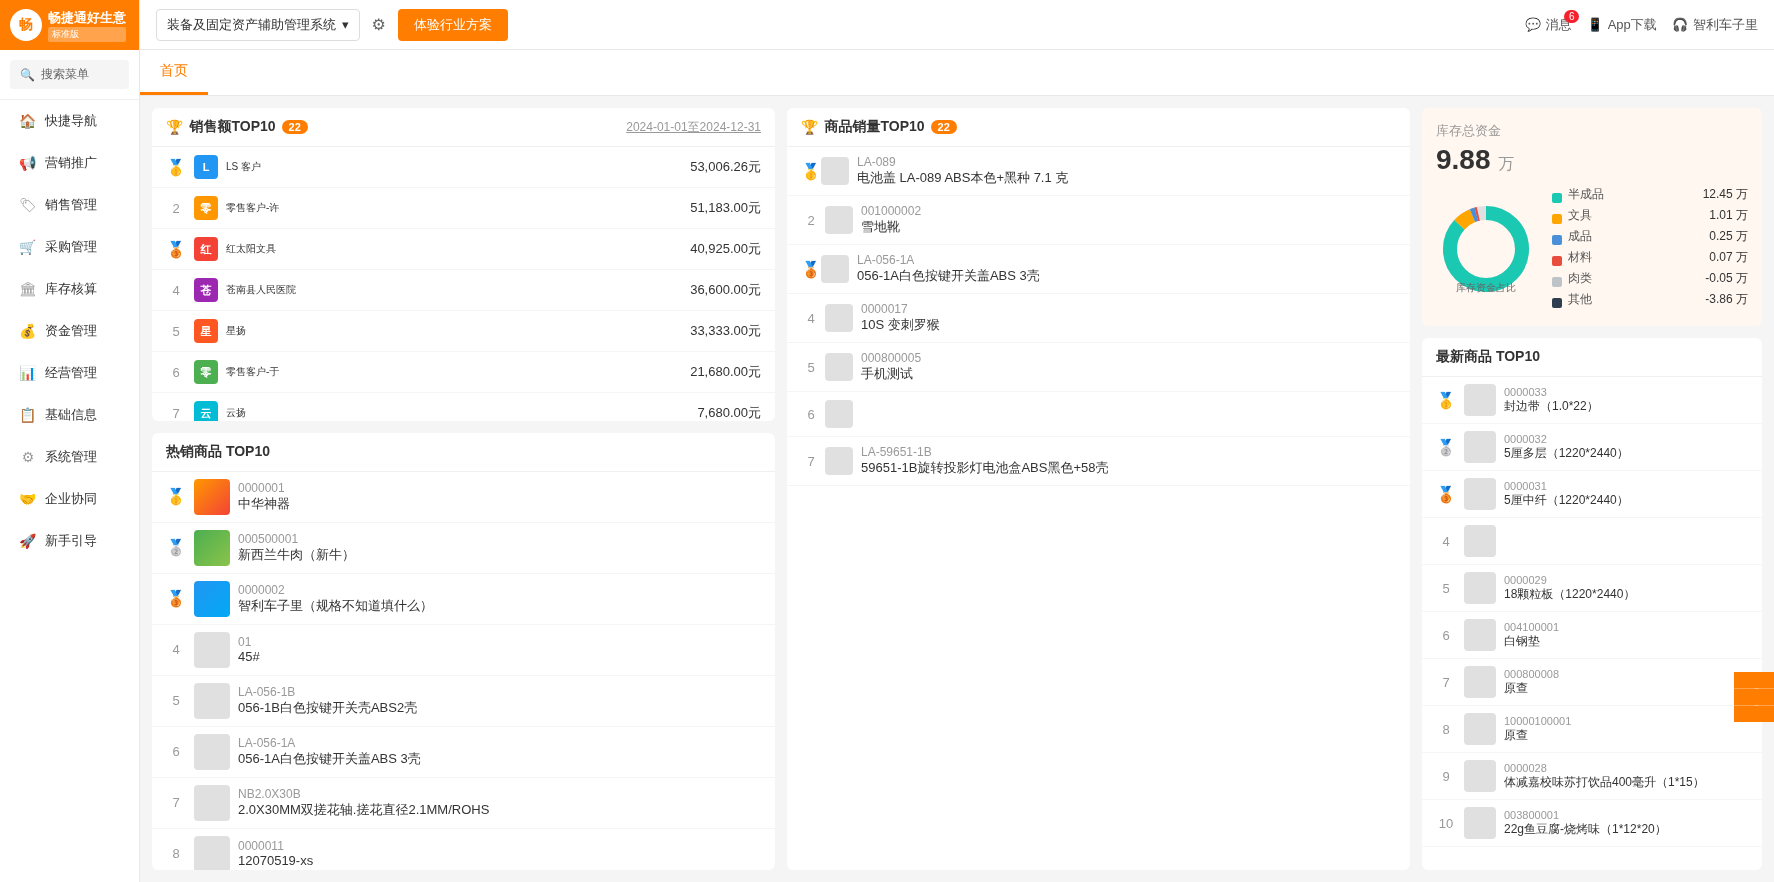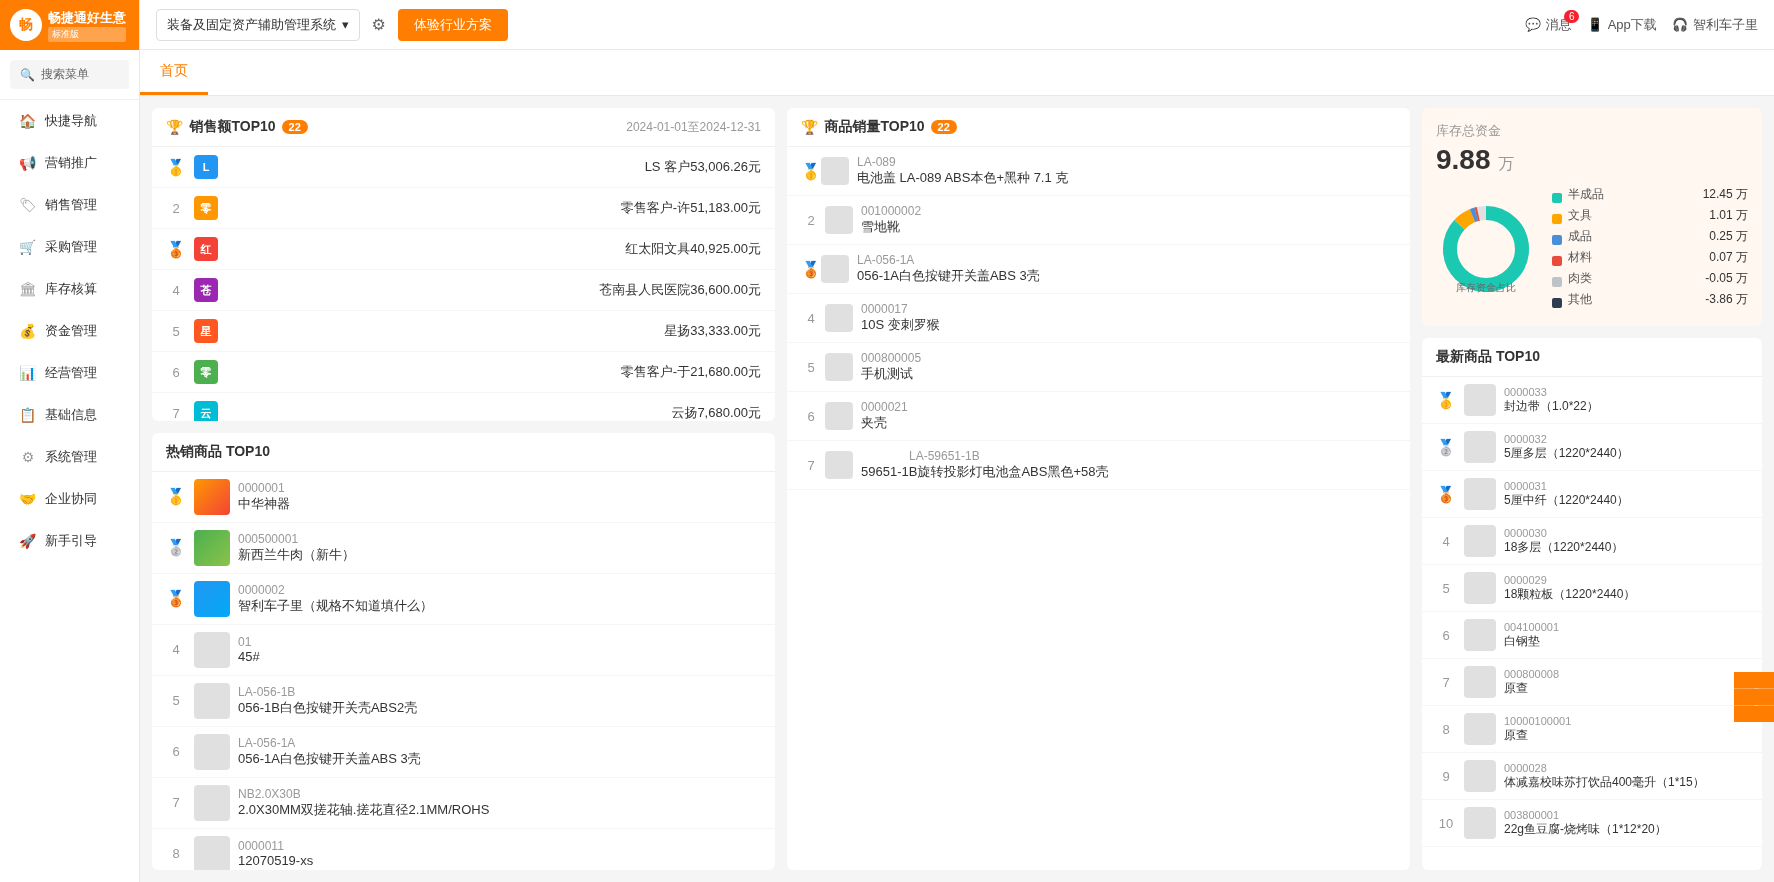--- a/index.html
+++ b/index.html
@@ -42,38 +42,38 @@
     
     .content-grid { flex: 1; display: grid; grid-template-columns: 1fr 1fr 340px; gap: 12px; overflow: hidden; }
 
     
     .panel { background: #fff; border-radius: 6px; overflow: hidden; }
 
     
     .panel-header { padding: 10px 14px; border-bottom: 1px solid #f0f0f0; display: flex; align-items: center; justify-content: space-between; }
     .panel-title { font-size: 14px; font-weight: 600; color: #333; display: flex; align-items: center; gap: 6px; }
     .panel-title-badge { background: #ff7d00; color: #fff; border-radius: 10px; padding: 1px 7px; font-size: 11px; }
-    .panel-subtitle { font-size: 12px; color: #999; }
+    .panel-subtitle { font-size: 12px; color: #999; text-decoration: underline; }
 
     
     .list-item { display: flex; align-items: center; padding: 8px 14px; border-bottom: 1px solid #f5f5f5; }
     .list-rank { width: 20px; color: #999; font-size: 13px; text-align: center; flex-shrink: 0; }
     .rank-medal { width: 20px; height: 20px; display: flex; align-items: center; justify-content: center; flex-shrink: 0; }
     .rank-medal-1 { color: #FFD700; font-size: 16px; }
     .rank-medal-2 { color: #C0C0C0; font-size: 16px; }
     .rank-medal-3 { color: #CD7F32; font-size: 16px; }
     .list-avatar { width: 24px; height: 24px; border-radius: 4px; display: flex; align-items: center; justify-content: center; font-size: 11px; color: #fff; font-weight: bold; margin: 0 8px; flex-shrink: 0; }
     .av-ls { background: #2196F3; }
     .av-zero { background: #FF9800; }
     .av-red { background: #F44336; }
     .av-purple { background: #9C27B0; }
     .av-star { background: #FF5722; }
     .av-green { background: #4CAF50; }
     .av-cloud { background: #00BCD4; }
-    .list-name { flex: 1; font-size: 13px; color: #333; text-align: right; }
+    .list-name { flex: 1; font-size: 10px; color: #333; }
     .list-amount { font-size: 13px; color: #333; margin-left: auto; }
 
     
     .product-item { display: flex; align-items: center; padding: 7px 14px; border-bottom: 1px solid #f5f5f5; gap: 8px; }
     .product-img { width: 36px; height: 36px; background: #f0f0f0; border-radius: 4px; display: flex; align-items: center; justify-content: center; flex-shrink: 0; overflow: hidden; }
     .product-img-placeholder { width: 36px; height: 36px; background: #e0e0e0; border-radius: 4px; display: flex; align-items: center; justify-content: center; flex-shrink: 0; }
     .product-info { flex: 1; min-width: 0; }
     .product-code { font-size: 12px; color: #999; }
     .product-name { font-size: 13px; color: #333; white-space: nowrap; overflow: hidden; text-overflow: ellipsis; }
 
@@ -403,30 +403,26 @@
           <div class="list-rank">5</div>
           <div class="product-img-placeholder" style="width:28px;height:28px;flex-shrink:0;margin-left:4px;"></div>
           <div style="flex:1;margin-left:8px;">
             <div style="font-size:12px;color:#999;">000800005</div>
             <div style="font-size:13px;color:#333;">手机测试</div>
           </div>
         </div>
         <div class="list-item">
           <div class="list-rank">6</div>
           <div class="product-img-placeholder" style="width:28px;height:28px;flex-shrink:0;margin-left:4px;"></div>
-          <div style="flex:1;margin-left:8px;">
-            <div style="font-size:12px;color:#999;">0000021</div>
-            <div style="font-size:13px;color:#333;">夹壳</div>
-          </div>
         </div>
         <div class="list-item">
           <div class="list-rank">7</div>
           <div class="product-img-placeholder" style="width:28px;height:28px;flex-shrink:0;margin-left:4px;"></div>
           <div style="flex:1;margin-left:8px;">
-            <div style="font-size:12px;color:#999;margin-left:48px;">LA-59651-1B</div>
+            <div style="font-size:12px;color:#999;">LA-59651-1B</div>
             <div style="font-size:13px;color:#333;">59651-1B旋转投影灯电池盒ABS黑色+58壳</div>
           </div>
         </div>
       </div>
 
       <div class="right-panel">
 
         <div class="inventory-card" style="background:#fff7f0;border-radius:6px;">
           <div class="inventory-title">库存总资金</div>
           <div>
@@ -516,24 +512,20 @@
               </div>
             <div class="new-product-img-placeholder"></div>
             <div class="new-product-info">
               <div class="new-product-code">0000031</div>
               <div class="new-product-name">5厘中纤（1220*2440）</div>
             </div>
           </div>
           <div class="new-product-item">
             <div class="list-rank">4</div>
             <div class="new-product-img-placeholder"></div>
-            <div class="new-product-info">
-              <div class="new-product-code">0000030</div>
-              <div class="new-product-name">18多层（1220*2440）</div>
-            </div>
           </div>
           <div class="new-product-item">
             <div class="list-rank">5</div>
             <div class="new-product-img-placeholder"></div>
             <div class="new-product-info">
               <div class="new-product-code">0000029</div>
               <div class="new-product-name">18颗粒板（1220*2440）</div>
             </div>
           </div>
           <div class="new-product-item">

